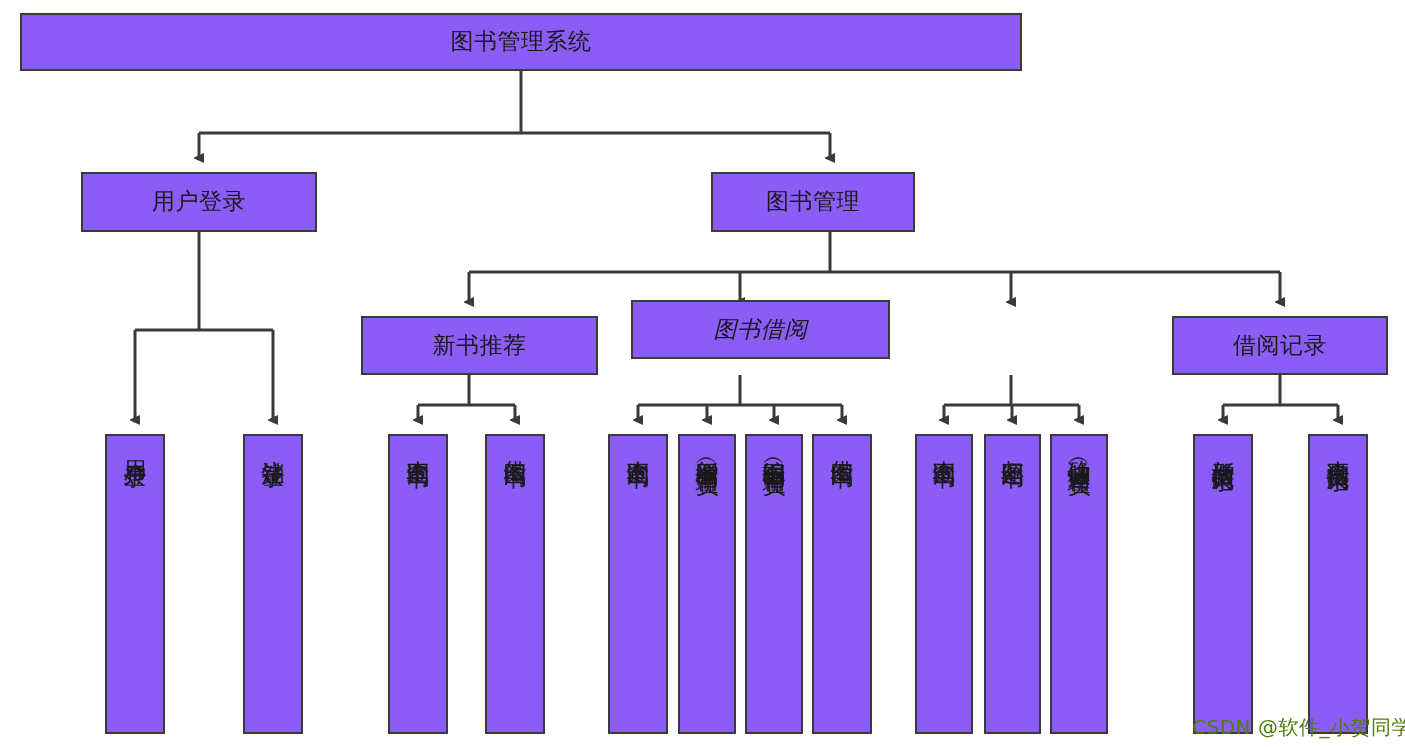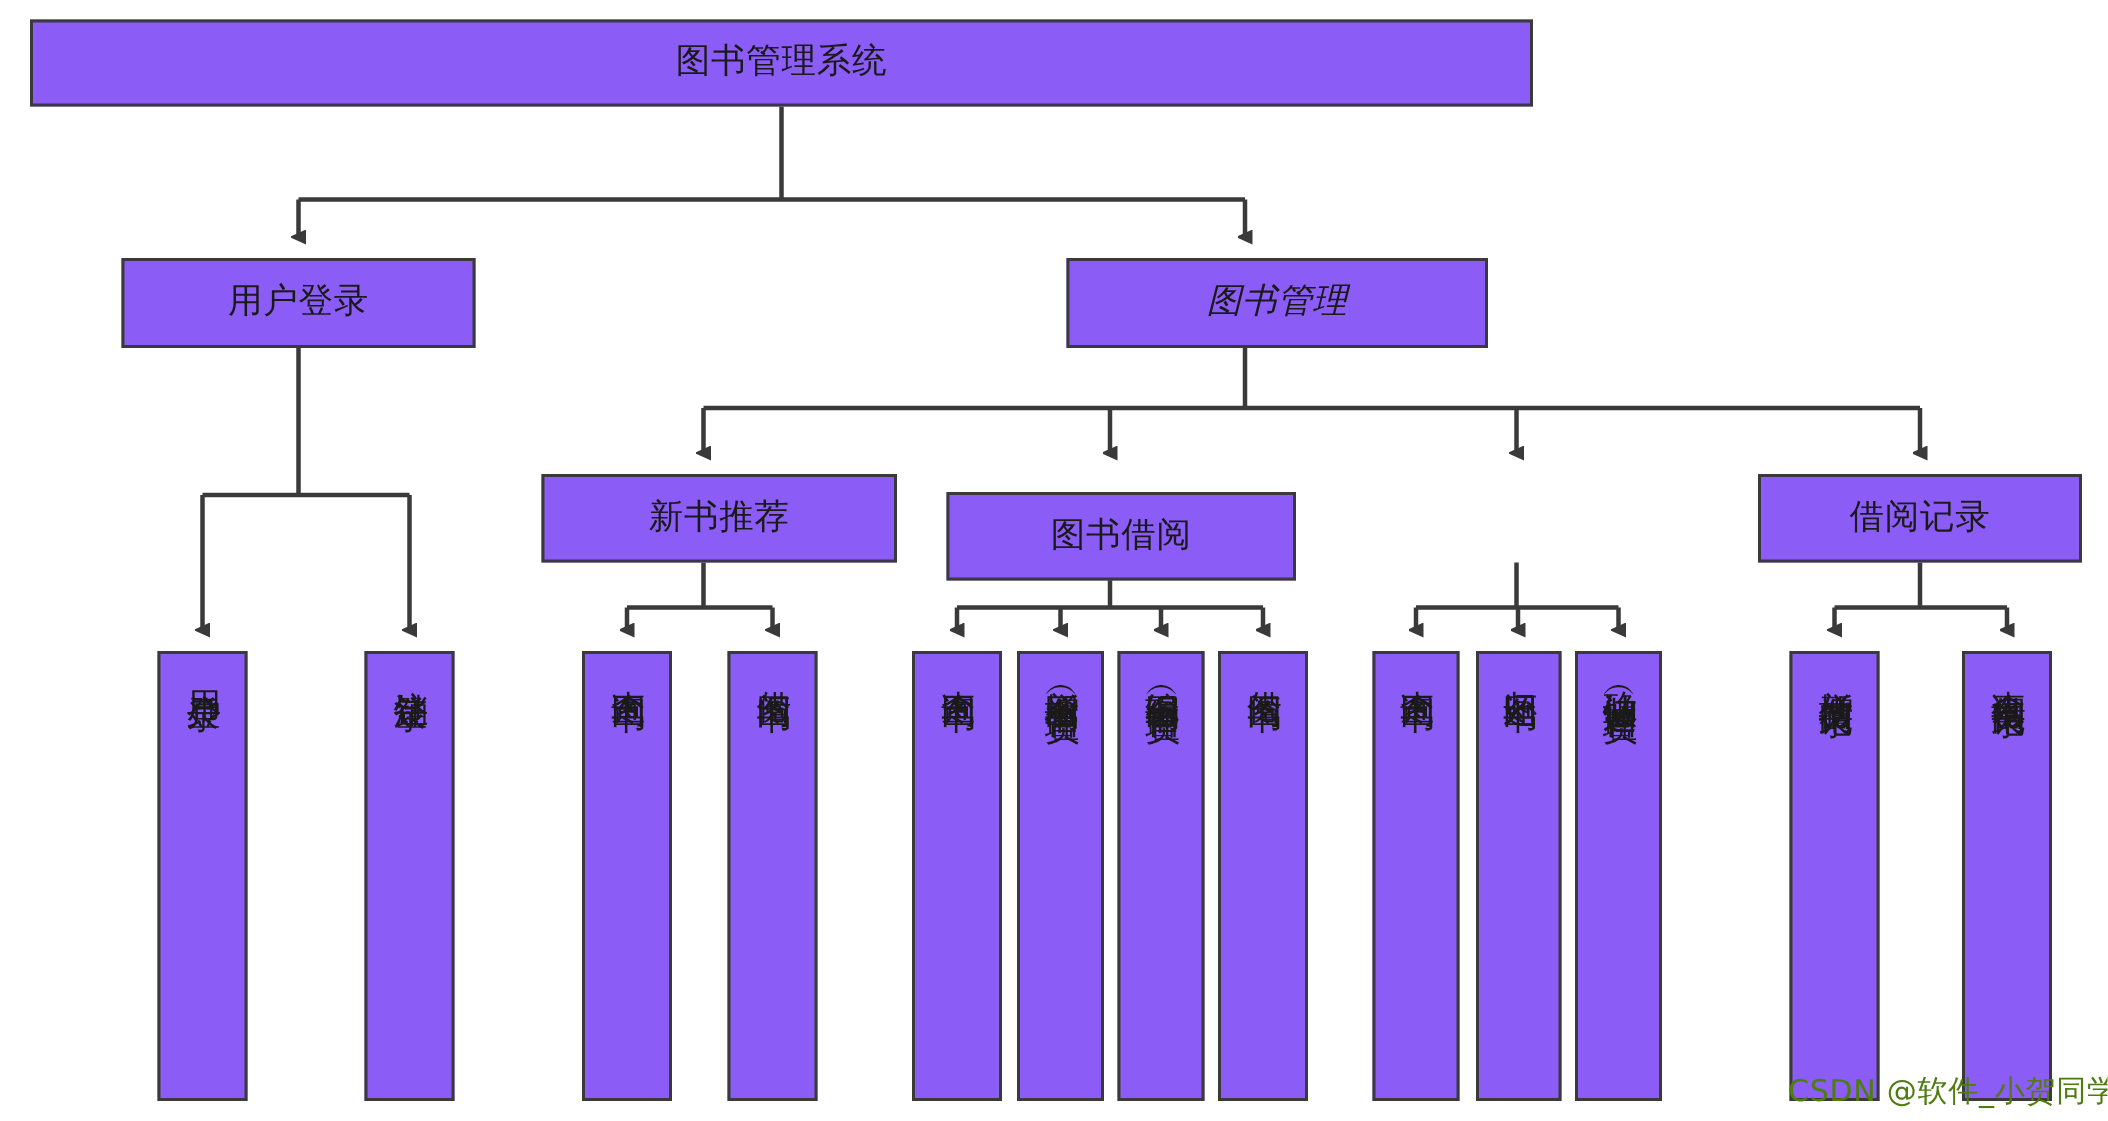--- a/index.html
+++ b/index.html
@@ -121,28 +121,28 @@
     </g>
   </svg>
 
   <div class="node horizontal" style="left: 20px; top: 13px; width: 1002px; height: 58px;">
     <span class="node-label">图书管理系统</span>
   </div>
 
   <div class="node horizontal" style="left: 81px; top: 172px; width: 236px; height: 60px;">
     <span class="node-label">用户登录</span>
   </div>
-  <div class="node horizontal" style="left: 711px; top: 172px; width: 281px; height: 60px; font-style: italic;">
+  <div class="node horizontal" style="left: 711px; top: 172px; width: 204px; height: 60px;">
     <span class="node-label">图书管理</span>
   </div>
 
   <div class="node horizontal" style="left: 361px; top: 316px; width: 237px; height: 59px;">
     <span class="node-label">新书推荐</span>
   </div>
-  <div class="node horizontal" style="left: 631px; top: 328px; width: 233px; height: 59px;">
+  <div class="node horizontal" style="left: 631px; top: 300px; width: 259px; height: 59px; font-style: italic;">
     <span class="node-label">图书借阅</span>
   </div>
   <div class="node horizontal" style="left: 1172px; top: 316px; width: 216px; height: 59px;">
     <span class="node-label">借阅记录</span>
   </div>
 
   <div class="node vertical" style="left: 105px; top: 434px; width: 60px; height: 300px;">
     <span class="node-label">用户登录</span>
   </div>
   <div class="node vertical" style="left: 243px; top: 434px; width: 60px; height: 300px;">

